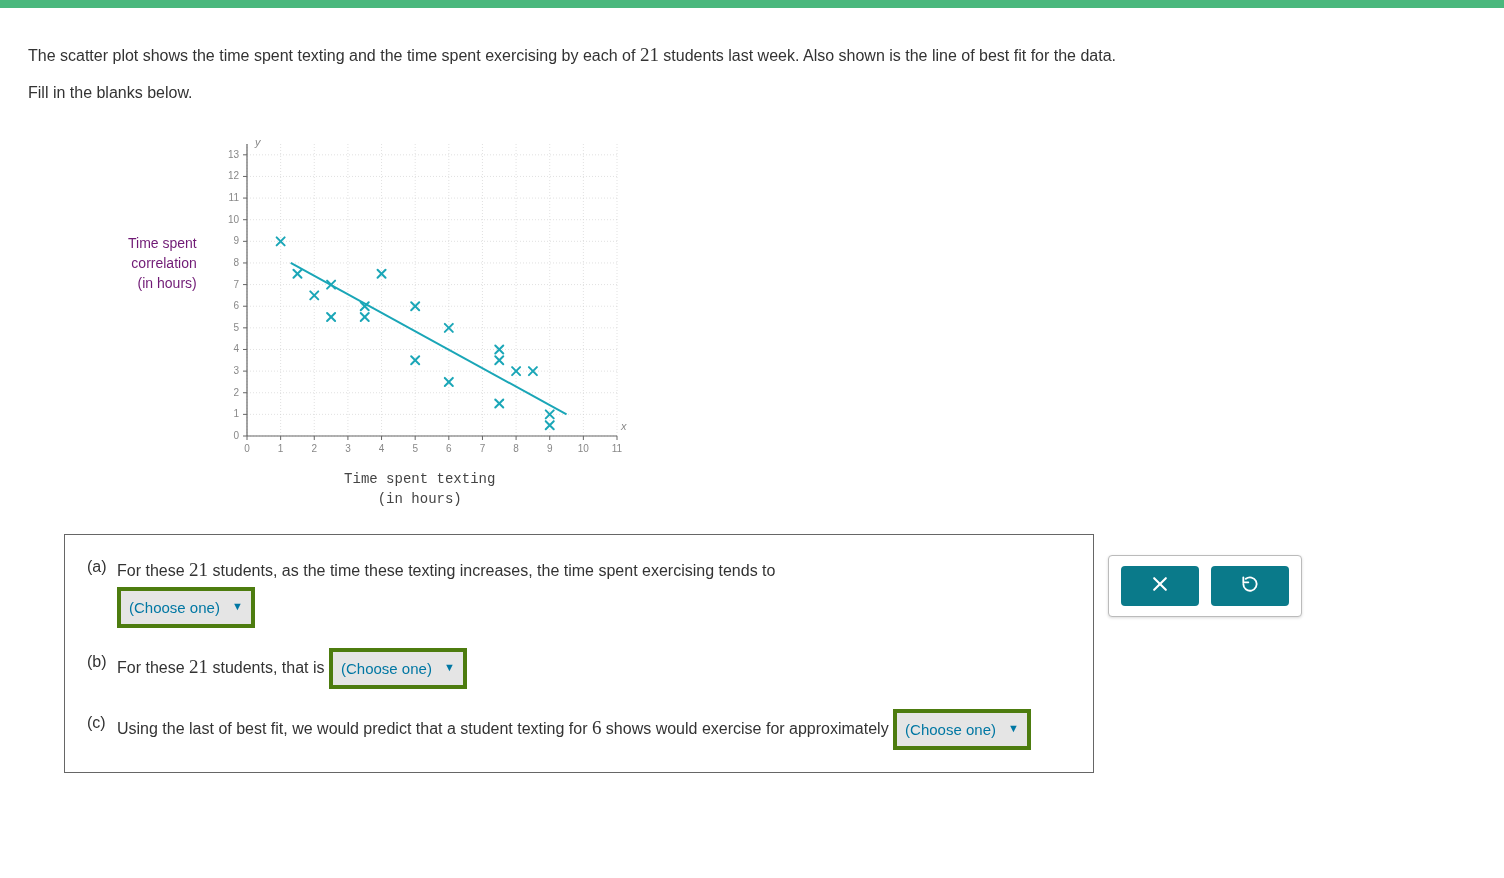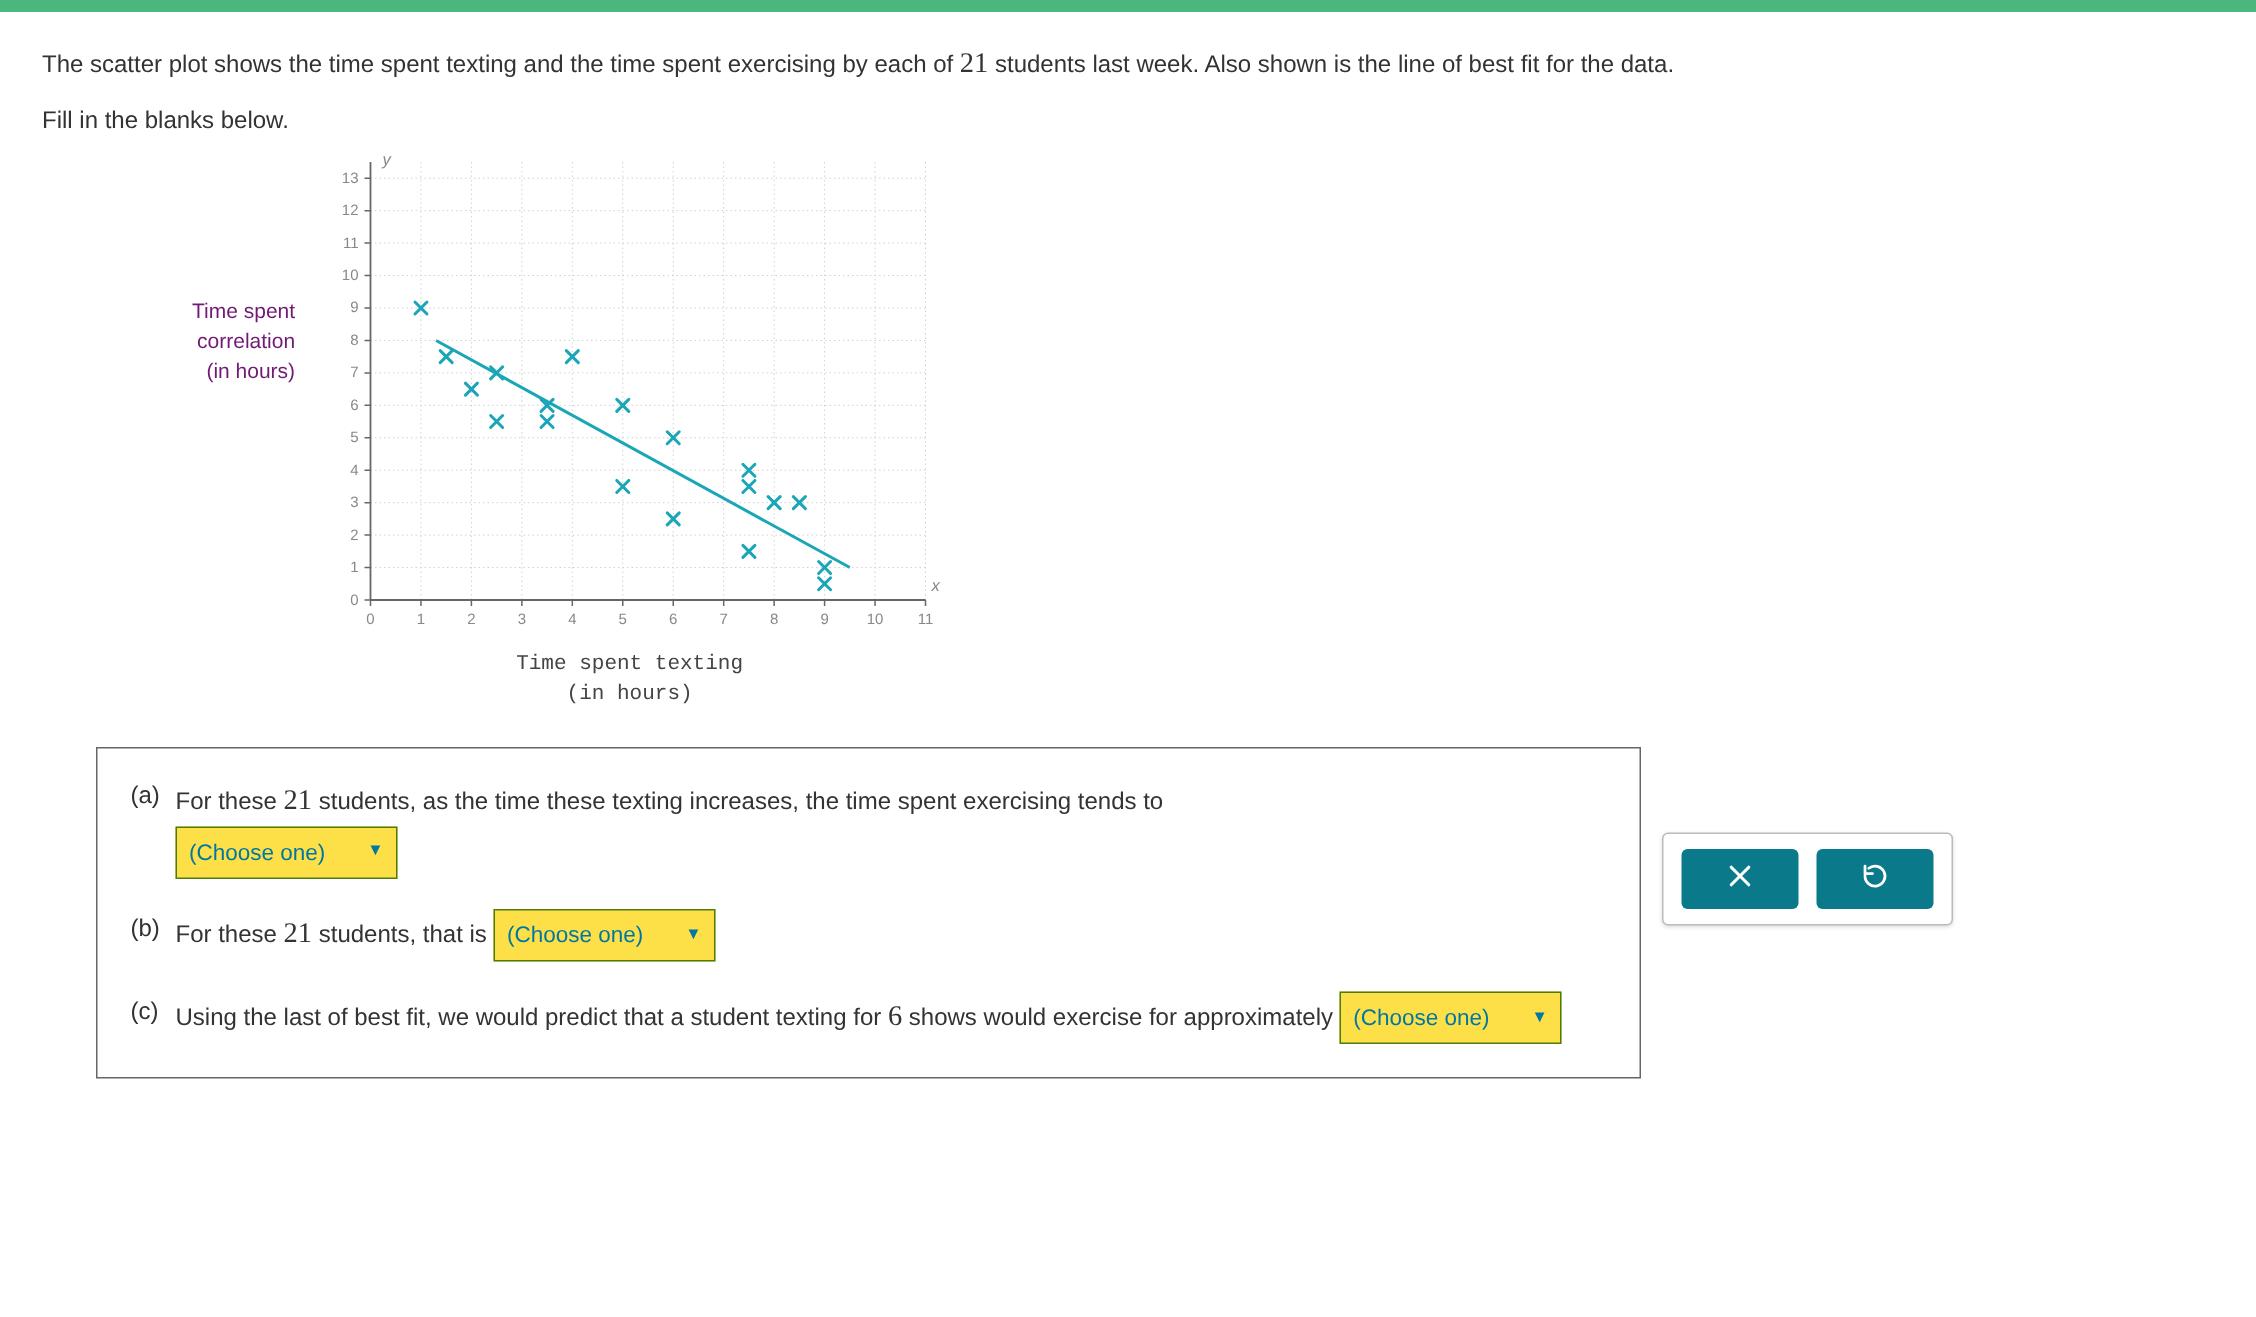--- a/index.html
+++ b/index.html
@@ -8,28 +8,28 @@
     font-size: 16px;
     color: #333;
     background: #fff;
   }
   .topbar {
     height: 8px;
     background: #4ab87d;
     width: 100%;
   }
   .content {
-    padding: 20px 28px;
+    padding: 32px 28px;
   }
   .intro {
     line-height: 1.6;
     margin-bottom: 14px;
   }
   .fill {
-    margin-bottom: 8px;
+    margin-bottom: 32px;
   }
   .big21 {
     font-family: Georgia, serif;
     font-size: 19px;
   }
   .chart-wrap {
     display: flex;
     align-items: flex-start;
     margin-left: 100px;
     margin-bottom: 24px;
@@ -66,28 +66,27 @@
   }
   .qrow:last-child { margin-bottom: 0; }
   .qlabel {
     width: 30px;
     flex-shrink: 0;
   }
   .qbody { flex: 1; }
   .dropdown {
     display: inline-flex;
     align-items: center;
-    border: 1px solid #4d7c0f;
+    border: 4px solid #4d7c0f;
     color: #0077a3;
     padding: 3px 8px;
     font-size: 15px;
     cursor: pointer;
     vertical-align: middle;
-    background: #fde047;
-    gap: 16px;
+    background: #e5e5e5;
   }
   .dropdown .caret {
     margin-left: 12px;
     font-size: 11px;
   }
   .action-panel {
     position: absolute;
     left: 1108px;
     top: 555px;
     background: #fff;

